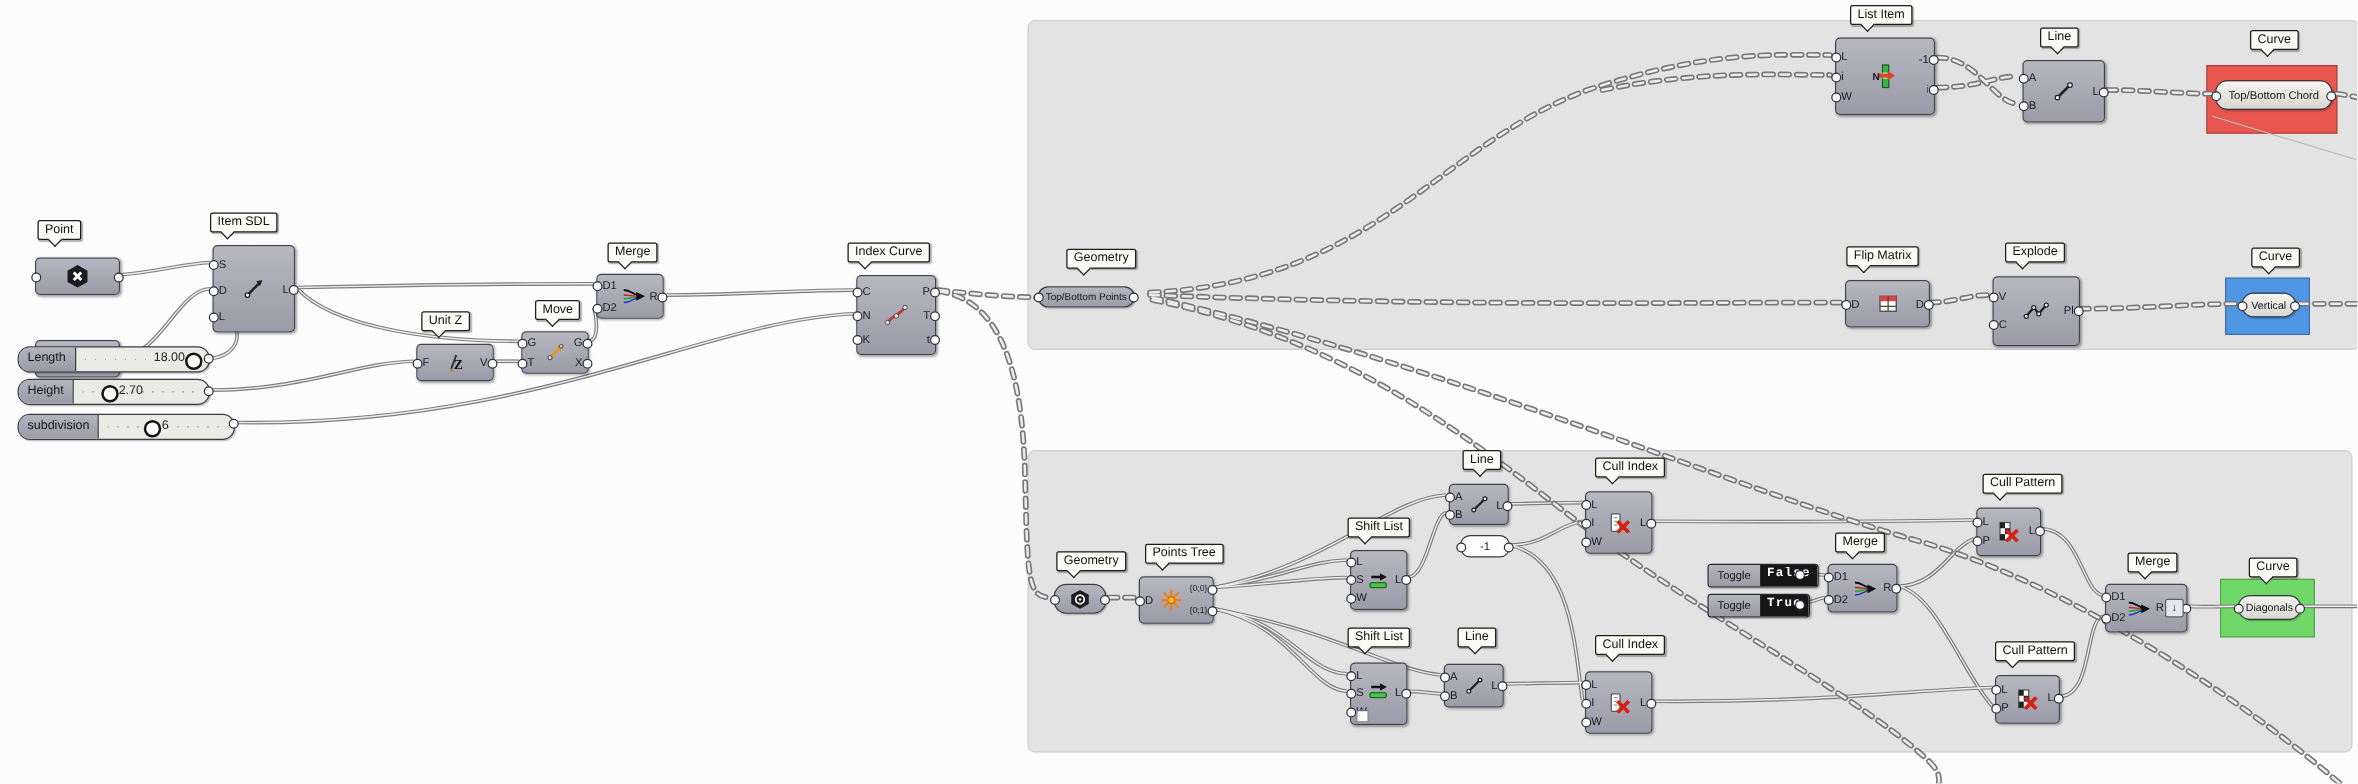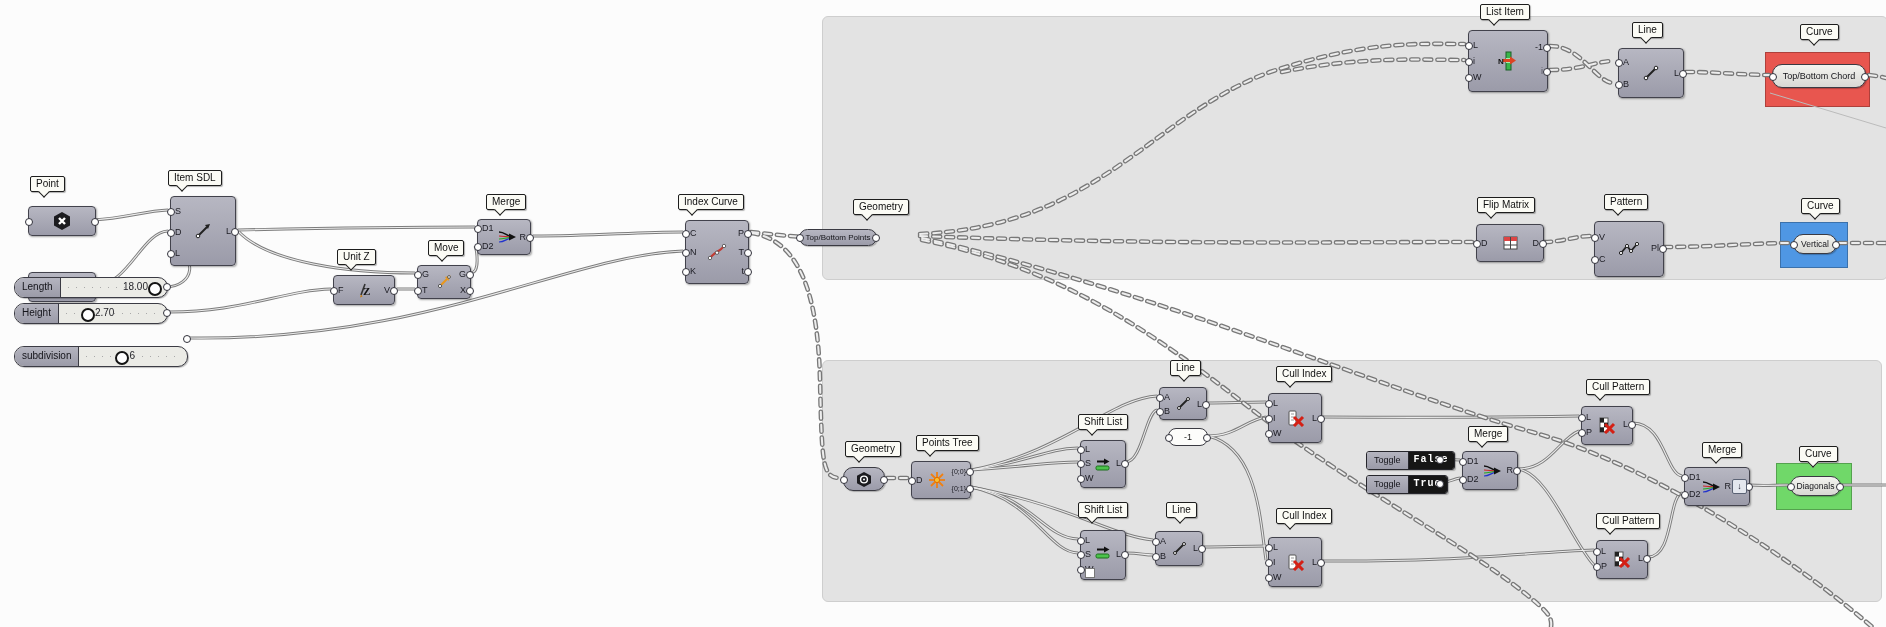--- a/index.html
+++ b/index.html
@@ -221,21 +221,21 @@
   <div class="slider" style="left:14px;top:303px;width:152px">
     <span class="slbl">Height</span>
     <span class="track">
       <span class="ticks"></span>
       <span class="knob" style="left:22px"></span>
       <span class="sval" style="left:36px">2.70</span>
     </span>
   </div>
   <span class="nub" style="left:163px;top:309px;z-index:5"></span>
 
-  <div class="slider" style="left:14px;top:346px;width:172px">
+  <div class="slider" style="left:14px;top:331px;width:172px">
     <span class="slbl">subdivision</span>
     <span class="track">
       <span class="ticks"></span>
       <span class="knob" style="left:36px"></span>
       <span class="sval" style="left:50px">6</span>
     </span>
   </div>
   <span class="nub" style="left:183px;top:335px;z-index:5"></span>
 
   <div class="tag" style="left:337px;top:249px">Unit Z</div>
@@ -310,21 +310,21 @@
       <svg width="20" height="20" viewBox="0 0 20 20">
           <path d="M3 16 C7 10 13 10 17 4" stroke="#c23b33" stroke-width="2.2" fill="none"></path>
           <circle cx="3" cy="16" r="1.7" fill="#fff" stroke="#333" stroke-width=".7"></circle>
           <circle cx="10" cy="10.7" r="1.7" fill="#fff" stroke="#333" stroke-width=".7"></circle>
           <circle cx="17" cy="4" r="1.7" fill="#fff" stroke="#333" stroke-width=".7"></circle>
         </svg>
     </span>
   </div>
 
   <div class="tag" style="left:853px;top:199px">Geometry</div>
-  <div class="pill dark" style="left:799px;top:229px;width:76px;height:15px;font-size:8px">
+  <div class="pill dark" style="left:830px;top:229px;width:76px;height:15px;font-size:8px">
     <span class="nub l" style="top:4px"></span>
     <span class="nub r" style="top:4px"></span>
     <span>Top/Bottom Points</span>
   </div>
 
   <div class="tag" style="left:1480px;top:4px">List Item</div>
   <div class="node" style="left:1468px;top:30px;width:78px;height:60px">
     <span class="nub l" style="top:11px"></span>
     <span class="nub l" style="top:27px"></span>
     <span class="nub l" style="top:43px"></span>
@@ -379,21 +379,21 @@
     <span class="icon">
       <svg width="20" height="18" viewBox="0 0 20 18">
           <rect x="4" y="3" width="13" height="12" fill="#fff" stroke="#444"></rect>
           <rect x="4" y="3" width="13" height="4" fill="#d44"></rect>
           <line x1="10.5" y1="3" x2="10.5" y2="15" stroke="#444"></line>
           <line x1="4" y1="11" x2="17" y2="11" stroke="#444"></line>
         </svg>
     </span>
   </div>
 
-  <div class="tag" style="left:1604px;top:194px">Pattern</div>
+  <div class="tag" style="left:1604px;top:194px">Explode</div>
   <div class="node" style="left:1594px;top:221px;width:68px;height:54px">
     <span class="nub l" style="top:12px"></span>
     <span class="nub l" style="top:34px"></span>
     <span class="nub r" style="top:23px"></span>
     <span class="pin l" style="top:10px">V</span>
     <span class="pin l" style="top:32px">C</span>
     <span class="pin r" style="top:21px">Pl</span>
     <span class="icon">
       <svg width="22" height="18" viewBox="0 0 22 18">
           <path d="M3 13 L9 6 L13 11 L19 4" fill="none" stroke="#222" stroke-width="1.8"></path>

